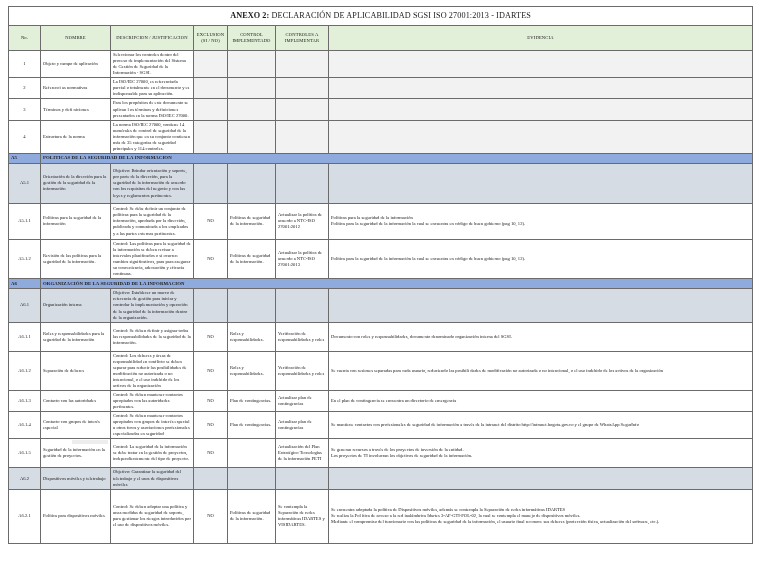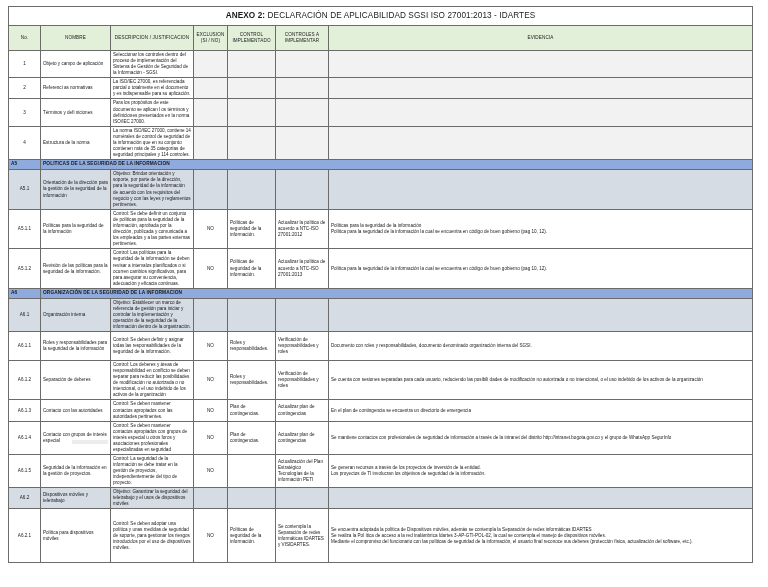--- a/index.html
+++ b/index.html
@@ -13,20 +13,21 @@
   body {
     font-family: "Liberation Sans", sans-serif;
     color: #1a1a1a;
   }
   #sheet {
     position: relative;
     width: 768px;
     height: 448px;
     box-sizing: border-box;
     padding: 6px 16px 0 8px;
+    font-family: Liberation Serif, serif;
   }
   table.soa {
     border-collapse: collapse;
     table-layout: fixed;
     width: 744px;
     border: 1px solid #4a4a4a;
   }
   table.soa td, table.soa th {
     border: 1px solid #6b6b6b;
     vertical-align: middle;

